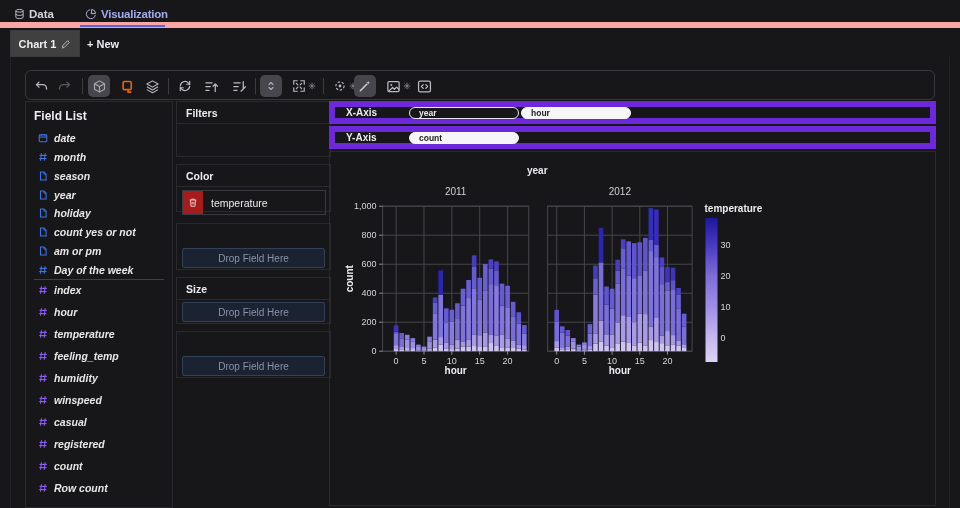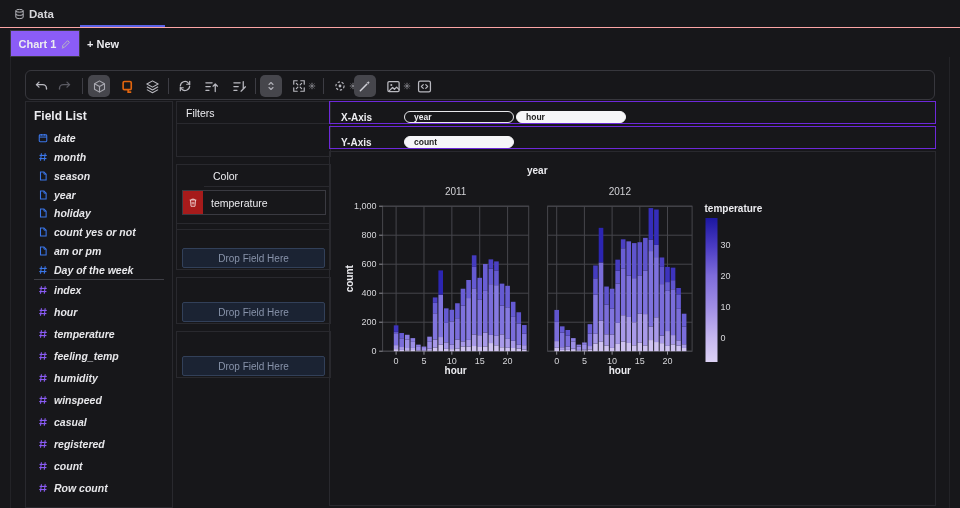--- a/index.html
+++ b/index.html
@@ -1,57 +1,64 @@
 <!DOCTYPE html>
 <html><head><meta charset="utf-8"><style>
 * { margin:0; padding:0; box-sizing:border-box; }
 html,body { width:960px; height:508px; background:#17171a; font-family:"Liberation Sans",sans-serif; overflow:hidden; position:relative; }
 
-#hdr { position:absolute; left:0; top:0; width:960px; height:28px; border-bottom:1px solid #fca5a5; }
+#hdr { position:absolute; left:0; top:0; width:960px; height:28px; border-bottom:6px solid #fca5a5; }
 #hdr .tab { position:absolute; top:0; height:28px; display:flex; align-items:center; gap:4px; font-size:11.5px; font-weight:700; }
 #uline { position:absolute; left:80px; top:25px; width:85px; height:2px; background:#5b62e6; }
 
-#ctab { position:absolute; left:10px; top:30px; width:70px; height:27px; border:1px solid #3a3a40; background:#8b5cf6; display:flex; align-items:center; justify-content:center; gap:5px; font-size:11px; font-weight:700; color:#ececf0; }
+#ctab { position:absolute; left:10px; top:30px; width:70px; height:27px; border:1px solid #3a3a40; background:#404040; display:flex; align-items:center; justify-content:center; gap:5px; font-size:11px; font-weight:700; color:#ececf0; }
 #newtab { position:absolute; left:87px; top:30px; height:27px; display:flex; align-items:center; font-size:11px; font-weight:700; color:#ececf0; }
 
 #outer { position:absolute; left:10px; top:57px; width:940px; height:451px; border-left:1px solid #232327; border-right:1px solid #232327; }
 
 #tbar { position:absolute; left:25px; top:70px; width:910px; height:30px; border:1px solid #37373d; border-radius:6px; }
 .tbtn { position:absolute; top:4px; height:22px; display:flex; align-items:center; justify-content:center; gap:2px; }
 .tbox { position:absolute; top:4px; height:22px; display:flex; align-items:center; justify-content:center; background:#46464c; border-radius:5px; }
 .tsep { position:absolute; top:7px; width:1px; height:16px; background:#3d3d44; }
 
 #flist { position:absolute; left:25px; top:101px; width:148px; height:407px; border:1px solid #29292e; }
 #flist h3 { position:absolute; left:8px; top:7px; font-size:12px; font-weight:700; color:#ececf0; }
 .frow { position:absolute; left:12px; display:flex; align-items:center; gap:6px; font-size:10.5px; font-weight:700; color:#e7e7ea; height:19px;font-style:italic; }
 
 .mbox { position:absolute; left:176px; width:155px; border:1px solid #29292e; }
-.mbox .mh { height:22px; line-height:22px; padding-left:9px; font-size:10.5px; font-weight:400; color:#ececf0; border-bottom:1px solid #29292e; }
+.mbox .mh { height:22px; line-height:22px; padding-left:9px; font-size:10.5px; font-weight:700; color:#ececf0; border-bottom:1px solid #29292e; }
 .dropzone { position:absolute; left:5px; right:5px; height:20px; background:#1b2333; border:1px solid #324059; border-radius:2px; color:#8893aa; font-size:10px; display:flex; align-items:center; justify-content:center; }
 .pill { position:absolute; left:5px; right:4px; top:25px; height:25px; border:1px solid #3a3a41; display:flex; align-items:center; }
 .pill .del { width:20px; height:100%; background:#a61b1b; display:flex; align-items:center; justify-content:center; }
 .pill .nm { font-size:10.5px; color:#ececf0; padding-left:8px; }
 
-.axrow { position:absolute; left:329px; width:607px; height:23px; border:1px solid #6d28d9; display:flex; align-items:flex-end; }
+.axrow { position:absolute; left:329px; width:607px; height:23px; border:6px solid #6d28d9; display:flex; align-items:center; }
 .axrow .axlbl { width:74px; padding-left:11px; font-size:10px; font-weight:700; color:#ececf0; }
 .fpill { height:12px; border-radius:6px; display:flex; align-items:center; padding:0 9px; font-size:8.5px; font-weight:700; margin-right:2px; width:110px; }
 .fpill.outline { border:1px solid #e8e8ec; color:#ececf0; background:transparent; }
 .fpill.fill { background:#f6f6f8; color:#222; border:1px solid #f6f6f8; }
 #chartbox { position:absolute; left:329px; top:151px; width:607px; height:355px; border:1px solid #29292e; }
 </style></head>
 <body>
 <div id="hdr">
   <div class="tab" style="left:14px;color:#d6d6da;">
       <svg width="11" height="12" viewBox="0 0 24 24" fill="none">
         <ellipse cx="12" cy="5" rx="8" ry="3" stroke="#c5c5cb" stroke-width="2"></ellipse>
         <path d="M4 5v7c0 1.7 3.6 3 8 3s8-1.3 8-3V5" stroke="#c5c5cb" stroke-width="2"></path>
         <path d="M4 12v7c0 1.7 3.6 3 8 3s8-1.3 8-3v-7" stroke="#c5c5cb" stroke-width="2"></path>
       </svg>
       <span>Data</span>
     </div>
+  <div class="tab" style="left:85px;color:#a2abec;letter-spacing:-0.25px;">
+      <svg width="12" height="12" viewBox="0 0 24 24" fill="none">
+        <path d="M20.5 14.5A9 9 0 1 1 9.5 3.6" stroke="#aab2e6" stroke-width="2" stroke-linecap="round"></path>
+        <path d="M13.5 2.8a9 9 0 0 1 7.7 7.9l-8.7.8z" stroke="#aab2e6" stroke-width="2" stroke-linejoin="round"></path>
+      </svg>
+      <span>Visualization</span>
+    </div>
   <div id="uline"></div>
 </div>
 <div id="ctab">
     <span>Chart 1</span>
     <svg width="10" height="10" viewBox="0 0 24 24" fill="none">
       <path d="M4 20h4L20 8l-4-4L4 16v4z" stroke="#b9b9c0" stroke-width="2.4" stroke-linejoin="round"></path>
       <path d="M2 22l4-1" stroke="#b9b9c0" stroke-width="2"></path>
     </svg>
   </div>
 <div id="newtab">+ New</div>
@@ -340,36 +347,37 @@
           <line x1="2" y1="10.5" x2="13.5" y2="10.5"></line>
         </g>
       </svg>
       <span>Row count</span>
     </div>
   </div>
 
 <div class="mbox" style="top:101px;height:56px;">
     <div class="mh">Filters</div>
   </div>
-<div class="mbox" style="top:164px;height:66px;padding-left:27px;">
+<div class="mbox" style="top:164px;height:48px;">
     <div class="mh">Color</div>
   <div class="pill">
       <div class="del">
         <svg width="10" height="11" viewBox="0 0 24 24" fill="none">
           <path d="M4 6h16M9 6V4h6v2M6 6l1.2 15h9.6L18 6" stroke="#f3dada" stroke-width="2.1" stroke-linejoin="round"></path>
           <path d="M10 10.5v6M14 10.5v6" stroke="#f3dada" stroke-width="2.1"></path>
         </svg>
       </div>
       <div class="nm">temperature</div>
     </div>
 </div>
 <div class="mbox" style="top:223px;height:47px;">
     <div class="dropzone" style="top:24px;">Drop Field Here</div>
   </div>
 <div class="mbox" style="top:277px;height:47px;">
+    <div class="mh">Size</div>
     <div class="dropzone" style="top:24px;">Drop Field Here</div>
   </div>
 <div class="mbox" style="top:331px;height:47px;">
     <div class="dropzone" style="top:24px;">Drop Field Here</div>
   </div>
 
 <div class="axrow" style="top:101px;">
     <div class="axlbl">X-Axis</div>
     <div class="fpill outline">year</div>
     <div class="fpill fill">hour</div>

